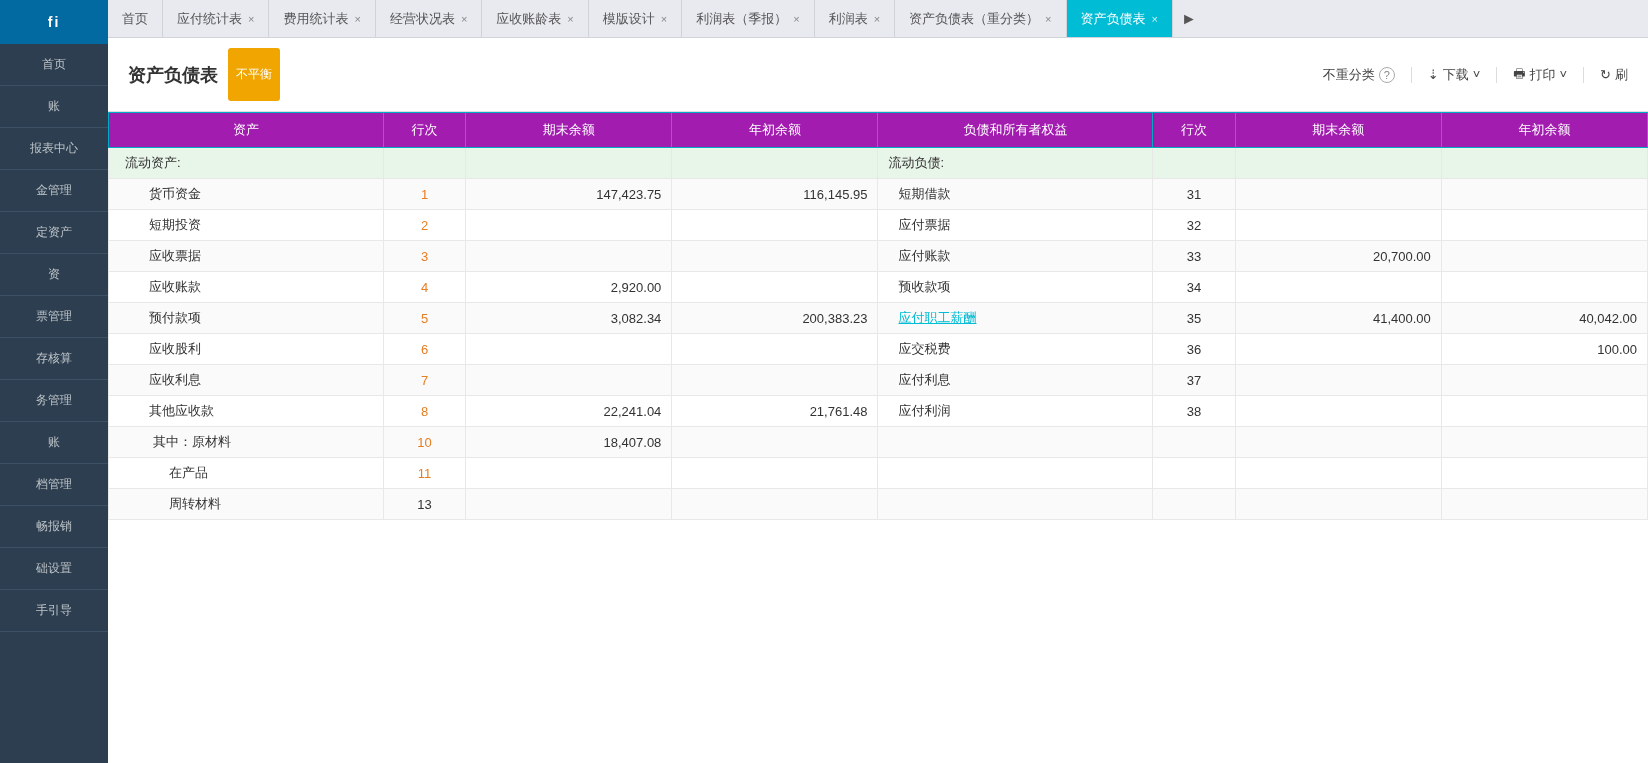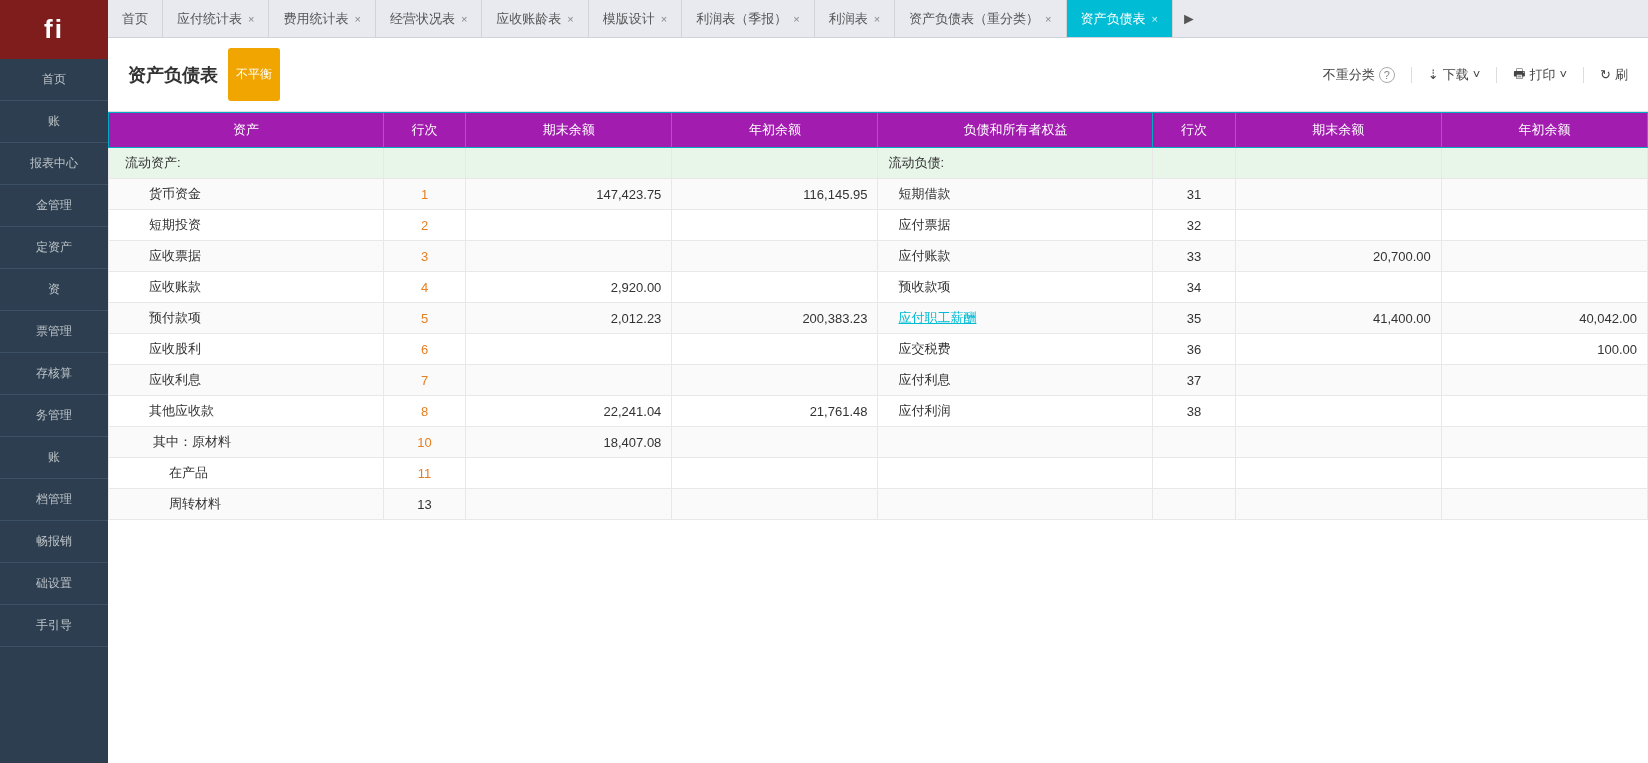--- a/index.html
+++ b/index.html
@@ -10,23 +10,23 @@
       width: 108px;
       background: #2c3e50;
       color: #ccc;
       display: flex;
       flex-direction: column;
       flex-shrink: 0;
       height: 100%;
       overflow: hidden;
     }
     .sidebar-logo {
-      background: #7f1d1d;
+      background: #0369a1;
       color: white;
-      font-size: 26px;
+      font-size: 14px;
       font-weight: bold;
       text-align: center;
       padding: 14px 0;
       letter-spacing: 2px;
     }
     .sidebar-item {
       padding: 12px 8px;
       text-align: center;
       font-size: 12px;
       color: #bdc3c7;
@@ -329,21 +329,21 @@
           <td class="td-right"></td>
           <td style="padding-left:20px;">预收款项</td>
           <td class="td-center">34</td>
           <td class="td-right"></td>
           <td class="td-right"></td>
         </tr>
 
         <tr>
           <td style="padding-left:40px;">预付款项</td>
           <td class="td-center num-orange">5</td>
-          <td class="td-right">2,012.23</td>
+          <td class="td-right">3,082.34</td>
           <td class="td-right">200,383.23</td>
           <td style="padding-left:20px; text-decoration:underline; color:#00bcd4; cursor:pointer;">应付职工薪酬</td>
           <td class="td-center">35</td>
           <td class="td-right">41,400.00</td>
           <td class="td-right">40,042.00</td>
         </tr>
 
         <tr>
           <td style="padding-left:40px;">应收股利</td>
           <td class="td-center num-orange">6</td>

